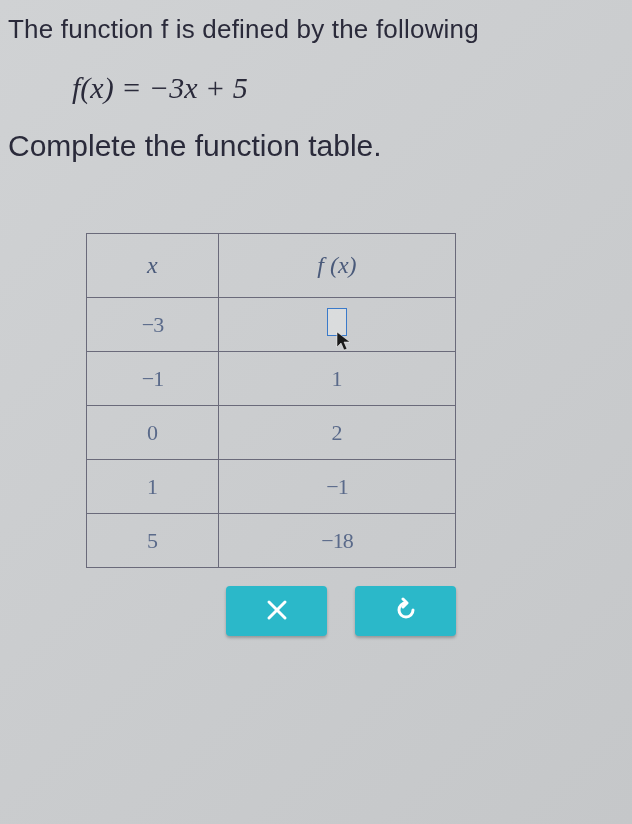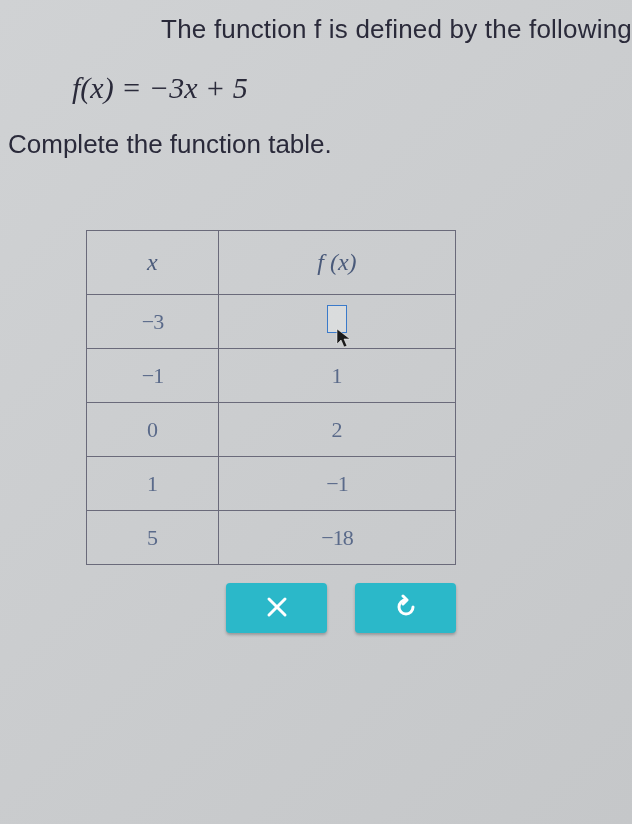--- a/index.html
+++ b/index.html
@@ -12,32 +12,31 @@
       position: relative;
     }
     .content {
       padding: 0;
     }
     .problem-text {
       font-size: 26px;
       color: #2a2a3a;
       margin: 14px 0 0 8px;
       letter-spacing: 0.2px;
-      text-align: right;
     }
     .formula {
       font-size: 30px;
       color: #2a2a3a;
       margin: 26px 0 0 72px;
       font-style: italic;
       font-family: 'Times New Roman', serif;
     }
     .formula .fn { font-style: italic; }
     .instruction {
-      font-size: 26px;
+      font-size: 30px;
       color: #2a2a3a;
       margin: 24px 0 0 8px;
     }
     .table-wrap {
       margin: 70px 0 0 86px;
       width: 370px;
     }
     table {
       border-collapse: collapse;
       width: 100%;

